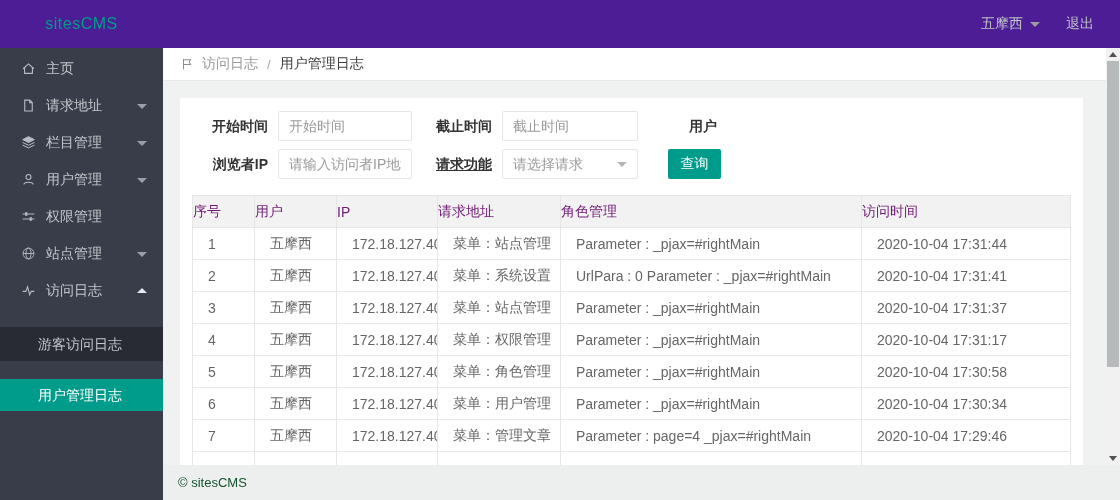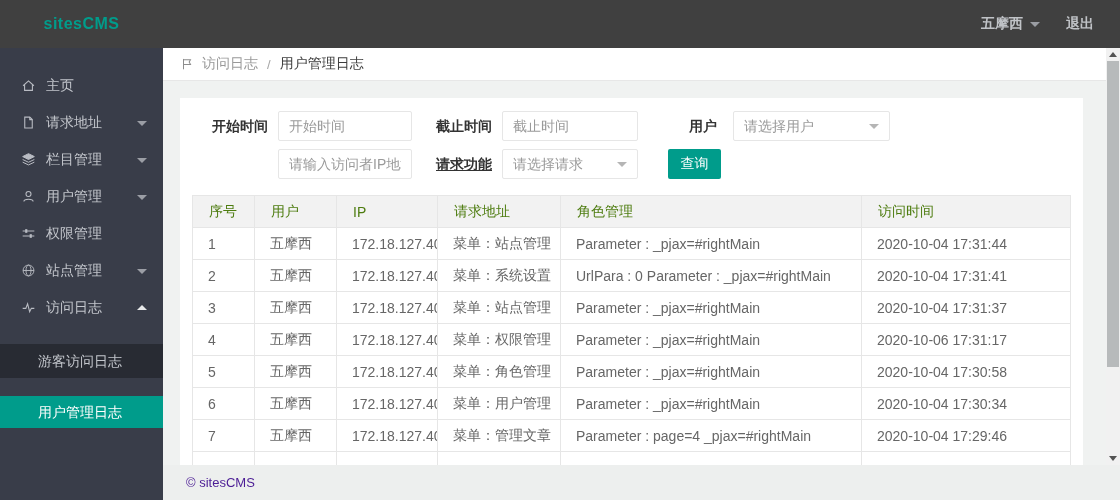--- a/index.html
+++ b/index.html
@@ -11,21 +11,21 @@
   .topbar { position:absolute; left:0; top:0; width:1120px; height:48px; background:#23262e; z-index:5; }
   .logo { position:absolute; left:0; top:0; width:163px; height:48px; line-height:48px; text-align:center;
           color:var(--accent,#009c8b); font-size:16px; letter-spacing:.5px; }
   .topbar-right { position:absolute; right:26px; top:0; height:48px; display:flex; align-items:center; gap:26px; }
   .tb-user { color:#c0c3c7; cursor:pointer; display:flex; align-items:center; }
   .tb-user .dd-caret { display:inline-block; margin-left:7px; width:0; height:0;
           border-left:5px solid transparent; border-right:5px solid transparent; border-top:5px solid #9a9da3; }
   .tb-logout { color:#c0c3c7; cursor:pointer; }
 
   
-  .sidebar { position:absolute; left:0; top:48px; width:163px; height:452px; background:#393d49; padding-top:19px; z-index:4; }
+  .sidebar { position:absolute; left:0; top:48px; width:163px; height:452px; background:#393d49; padding-top:2px; z-index:4; }
   .menu-item { position:relative; height:37px; display:flex; align-items:center; padding-left:20px;
                color:#c3c6cc; cursor:pointer; }
   .mi-icon { width:17px; height:17px; margin-right:9px; display:inline-flex; align-items:center; justify-content:center; color:#b9bcc3; }
   .mi-icon svg { width:15px; height:15px; }
   .mi-label { font-size:14px; }
   .caret { position:absolute; right:16px; top:50%; width:0; height:0; }
   .caret.down { margin-top:-2px; border-left:5px solid transparent; border-right:5px solid transparent; border-top:5px solid #9b9ea5; }
   .caret.up { margin-top:-3px; border-left:5px solid transparent; border-right:5px solid transparent; border-bottom:5px solid #e8e9ea; }
   .submenu-item { height:34px; line-height:34px; padding-left:38px; background:#282b33; color:#c3c6cc; cursor:pointer;margin-top:18px; }
   .submenu-item.active { background:var(--accent,#009c8b); color:#ffffff; height:32px; line-height:32px; }
@@ -50,42 +50,42 @@
   .f-select { position:absolute; height:30px; border:1px solid #e6e6e6; border-radius:2px; background:#fff;
               line-height:28px; padding-left:10px; color:#9a9a9a; cursor:pointer; }
   .sel-caret { position:absolute; right:10px; top:12px; width:0; height:0;
                border-left:5px solid transparent; border-right:5px solid transparent; border-top:5px solid #b5b5b5; }
   .search-btn { position:absolute; height:30px; background:var(--accent,#009c8b); color:#ffffff; border:none;
                 border-radius:2px; font-size:14px; font-family:inherit; cursor:pointer; }
 
   
   .log-table { position:absolute; left:12px; top:97px; width:878px; border-collapse:collapse; table-layout:fixed; }
   .log-table th { height:32px; background:#f2f2f2; border:1px solid #e6e6e6; font-weight:normal;
-                  text-align:left; padding-left:16px; color:#4d7c0f; font-size:14px; }
+                  text-align:left; padding-left:0; color:#701a75; font-size:14px; }
   .log-table td { height:32px; border:1px solid #e6e6e6; padding-left:15px; color:#666666; font-size:14px;
                   white-space:nowrap; overflow:hidden; }
 
   
   .footer { position:absolute; left:163px; top:465px; width:957px; height:35px; background:#edefee;
-            line-height:35px; padding-left:23px; color:#4c1d95; font-size:13px; z-index:3; }
+            line-height:35px; padding-left:15px; color:#14532d; font-size:13px; z-index:3; }
 
   
   .scrollbar { position:absolute; right:0; top:48px; width:14px; height:417px; background:#f1f1f1; z-index:6; }
   .sb-up, .sb-down { position:absolute; left:0; width:14px; height:13px; display:flex; align-items:center; justify-content:center; cursor:pointer; }
   .sb-up { top:0; } .sb-down { bottom:0; }
   .sb-up i { width:0; height:0; border-left:4px solid transparent; border-right:4px solid transparent; border-bottom:5px solid #535353; }
   .sb-down i { width:0; height:0; border-left:4px solid transparent; border-right:4px solid transparent; border-top:5px solid #535353; }
   .sb-thumb { position:absolute; left:1px; top:13px; width:12px; height:306px; background:#b7babb; cursor:pointer; }
 </style>
 </head>
 <body>
 
 <div class="app">
 
-  <div class="topbar" style="background: #404040; font-weight: bold;">
+  <div class="topbar" style="background: #4c1d95;">
     <div class="logo">sitesCMS</div>
     <div class="topbar-right">
       <span class="tb-user">
         <span>五摩西</span>
         <i class="dd-caret"></i>
       </span>
       <span class="tb-logout">退出</span>
     </div>
   </div>
 
@@ -180,25 +180,22 @@
       <span class="bc-current">用户管理日志</span>
     </div>
 
     <div class="panel">
 
       <div class="f-label" style="left:0;top:13px;width:88px;">开始时间</div>
       <input class="f-input" style="left: 98px; top: 13px; width: 134px;" placeholder="开始时间">
       <div class="f-label" style="left:230px;top:13px;width:82px;">截止时间</div>
       <input class="f-input" style="left: 322px; top: 13px; width: 136px;" placeholder="截止时间">
       <div class="f-label" style="left:435px;top:13px;width:102px;">用户</div>
-      <div class="f-select" style="left:553px;top:13px;width:157px;">
-        <span>请选择用户</span>
-        <i class="sel-caret"></i>
-      </div>
-
+
+      <div class="f-label" style="left:0;top:51px;width:88px;">浏览者IP</div>
       <input class="f-input" style="left: 98px; top: 51px; width: 134px;" placeholder="请输入访问者IP地址">
       <div class="f-label" style="left:230px;top:51px;width:82px;text-decoration:underline;">请求功能</div>
       <div class="f-select" style="left:322px;top:51px;width:136px;">
         <span>请选择请求</span>
         <i class="sel-caret"></i>
       </div>
       <button class="search-btn" style="left:488px;top:51px;width:53px;">查询</button>
 
       <table class="log-table">
         <colgroup>
@@ -243,21 +240,21 @@
               <td>菜单：站点管理</td>
               <td>Parameter : _pjax=#rightMain</td>
               <td>2020-10-04 17:31:37</td>
             </tr>
             <tr>
               <td>4</td>
               <td>五摩西</td>
               <td>172.18.127.40</td>
               <td>菜单：权限管理</td>
               <td>Parameter : _pjax=#rightMain</td>
-              <td>2020-10-06 17:31:17</td>
+              <td>2020-10-04 17:31:17</td>
             </tr>
             <tr>
               <td>5</td>
               <td>五摩西</td>
               <td>172.18.127.40</td>
               <td>菜单：角色管理</td>
               <td>Parameter : _pjax=#rightMain</td>
               <td>2020-10-04 17:30:58</td>
             </tr>
             <tr>

